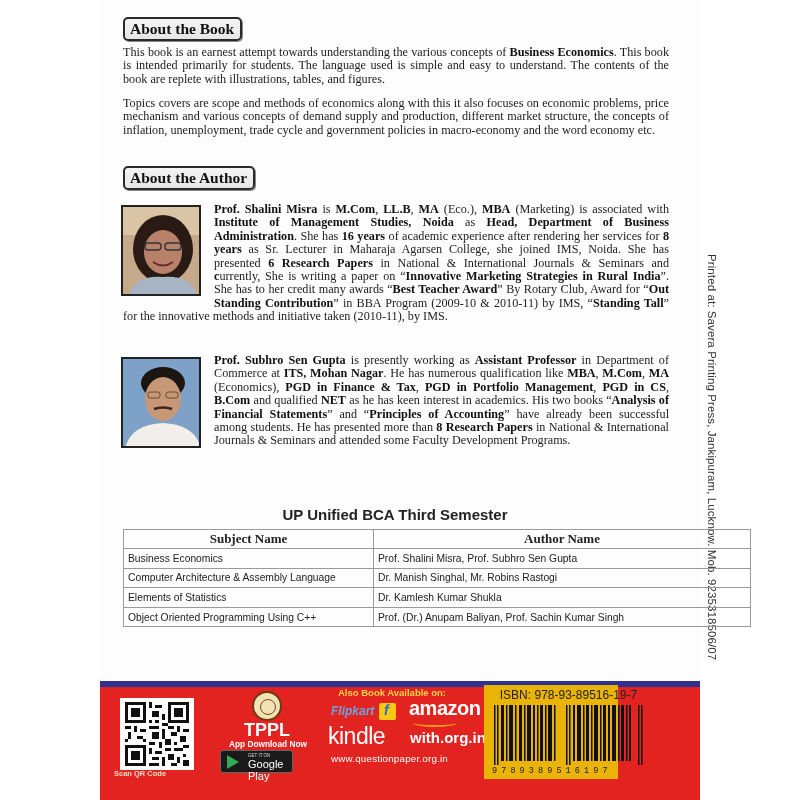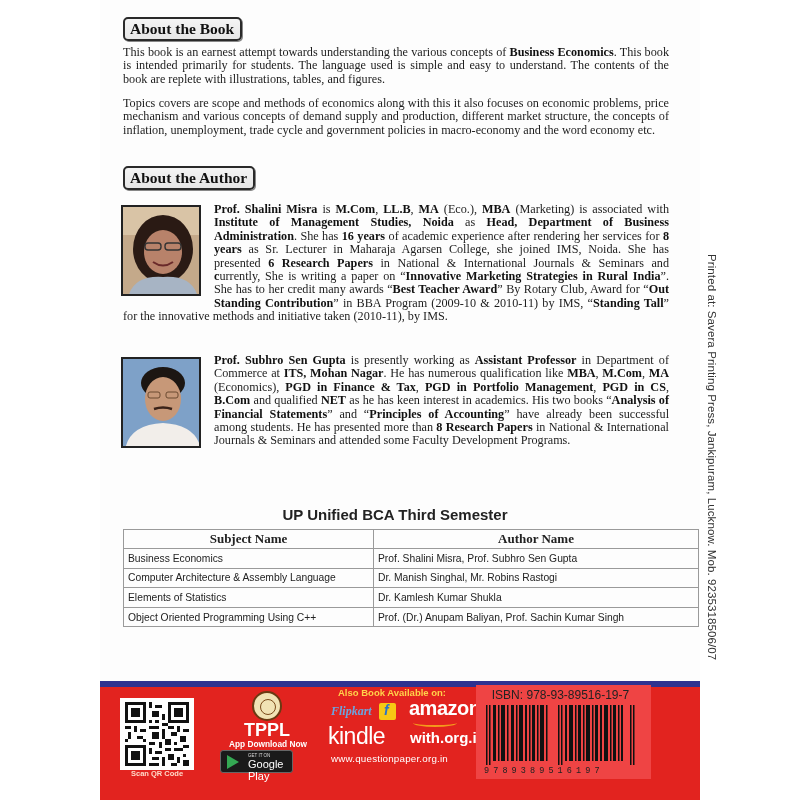--- a/index.html
+++ b/index.html
@@ -25,48 +25,48 @@
 
   .side-text {
     position: absolute; left: 706px; top: 254px;
     transform-origin: left top; transform: rotate(90deg) translateY(-12px);
     font-family: "Liberation Sans", sans-serif; font-size: 11.5px; color: #333; white-space: nowrap;
     letter-spacing: 0.1px;
   }
 
   .tbl-title { position: absolute; left: 123px; top: 506px; width: 544px; text-align: center;
     font-family: "Liberation Sans", sans-serif; font-weight: bold; font-size: 15px; color: #222; }
-  table.subjects { position: absolute; left: 123px; top: 529px; width: 576px; border-collapse: collapse; }
+  table.subjects { position: absolute; left: 123px; top: 529px; width: 628px; border-collapse: collapse; }
   table.subjects th, table.subjects td { border: 1px solid #9a9a9a; height: 19.6px; padding: 0 4px; }
   table.subjects th { font-family: "Liberation Serif", serif; font-size: 13px; font-weight: bold; text-align: center; color: #222; height: 19px; }
   table.subjects td { font-family: "Liberation Sans", sans-serif; font-size: 10.3px; color: #222; white-space: nowrap; }
   table.subjects td:first-child { width: 250px; }
 
   .footer { position: absolute; left: 100px; top: 681px; width: 600px; height: 119px; background: #e2231f; }
   .footer .blue-stripe { position: absolute; left: 0; top: 0; width: 600px; height: 6px; background: #2f3290; }
   .qr-box { position: absolute; left: 20px; top: 17px; width: 74px; height: 72px; background: #fff; padding: 4px; }
-  .qr-label { position: absolute; left: 14px; top: 88px; width: 86px; text-align: center; font-family: "Liberation Sans", sans-serif; font-weight: bold; font-size: 7.5px; color: #ffd9c8; }
+  .qr-label { position: absolute; left: 14px; top: 88px; width: 86px; text-align: left; font-family: "Liberation Sans", sans-serif; font-weight: bold; font-size: 7.5px; color: #ffd9c8; }
   .tppl-logo { position: absolute; left: 152px; top: 10px; width: 30px; height: 30px; border-radius: 50%; background: #f1e3b5; border: 2px solid #6b3a12; }
   .tppl-logo::after { content: ""; position: absolute; left: 6px; top: 6px; width: 14px; height: 14px; border-radius: 50%; border: 1px solid #7a4a1a; }
   .tppl-name { position: absolute; left: 130px; top: 40px; width: 74px; text-align: center; font-family: "Liberation Sans", sans-serif; font-weight: bold; font-size: 18px; color: #fff; line-height: 18px; }
   .tppl-sub { position: absolute; left: 122px; top: 58px; width: 92px; text-align: center; font-family: "Liberation Sans", sans-serif; font-weight: bold; font-size: 8.3px; color: #fff; }
   .gplay { position: absolute; left: 120px; top: 69px; width: 73px; height: 23px; background: #1a1a1a; border-radius: 3px; border: 1px solid #666; }
   .gplay .tri { position: absolute; left: 6px; top: 4px; width: 0; height: 0; border-top: 7px solid transparent; border-bottom: 7px solid transparent; border-left: 12px solid #34a853; }
   .gplay .small { position: absolute; left: 27px; top: 2px; font-family: "Liberation Sans", sans-serif; font-size: 4.5px; color: #ddd; }
   .gplay .big { position: absolute; left: 27px; top: 7px; font-family: "Liberation Sans", sans-serif; font-size: 11px; color: #fff; }
   .avail-title { position: absolute; left: 238px; top: 6px; font-family: "Liberation Sans", sans-serif; font-weight: bold; font-size: 9.5px; color: #ffd24a; }
-  .flipkart { position: absolute; left: 231px; top: 23px; font-family: Liberation Serif, serif; font-style: italic; font-weight: bold; font-size: 12px; color: #6aa5e0; }
+  .flipkart { position: absolute; left: 231px; top: 23px; font-family: Liberation Sans, sans-serif; font-style: italic; font-weight: bold; font-size: 12px; color: #6aa5e0; }
   .flip-bag { position: absolute; left: 279px; top: 22px; width: 17px; height: 17px; background: #f7c814; border-radius: 2px; }
   .flip-bag::after { content: "f"; position: absolute; left: 5px; top: -1px; font-family: "Liberation Sans", sans-serif; font-weight: bold; font-style: italic; font-size: 14px; color: #2a72c8; }
   .amazon { position: absolute; left: 309px; top: 16px; font-family: "Liberation Sans", sans-serif; font-weight: bold; font-size: 20px; color: #fff; letter-spacing: -0.5px; }
   .amazon-smile { position: absolute; left: 313px; top: 38px; width: 44px; height: 8px; border-bottom: 2px solid #f49a1c; border-radius: 0 0 50% 50%; }
   .kindle { position: absolute; left: 228px; top: 42px; font-family: "Liberation Sans", sans-serif; font-size: 23px; color: #fff; letter-spacing: -0.5px; }
   .tppl-site { position: absolute; left: 310px; top: 48px; font-family: "Liberation Sans", sans-serif; font-weight: bold; font-size: 15px; color: #fff; }
   .qp-site { position: absolute; left: 231px; top: 72px; font-family: "Liberation Sans", sans-serif; font-size: 9.8px; color: #fff; letter-spacing: 0.2px; }
-  .isbn-box { position: absolute; left: 376px; top: 4px; width: 175px; height: 94px; background: #ef4444; }
+  .isbn-box { position: absolute; left: 384px; top: 4px; width: 134px; height: 94px; background: #eab308; }
   .isbn-label { position: absolute; left: 0; top: 3px; width: 169px; text-align: center; font-family: "Liberation Sans", sans-serif; font-size: 12px; color: #222; }
   .barcode { position: absolute; left: 8px; top: 20px; }
   .isbn-digits { position: absolute; left: 8px; top: 81px; font-family: "Liberation Mono", monospace; font-size: 8.5px; color: #222; letter-spacing: 4.1px; }
 </style>
 </head>
 <body>
 
 <div class="page"></div>
 
 <div class="section-tag" style="left:123px;top:17px;text-align:center;">About the Book</div>

